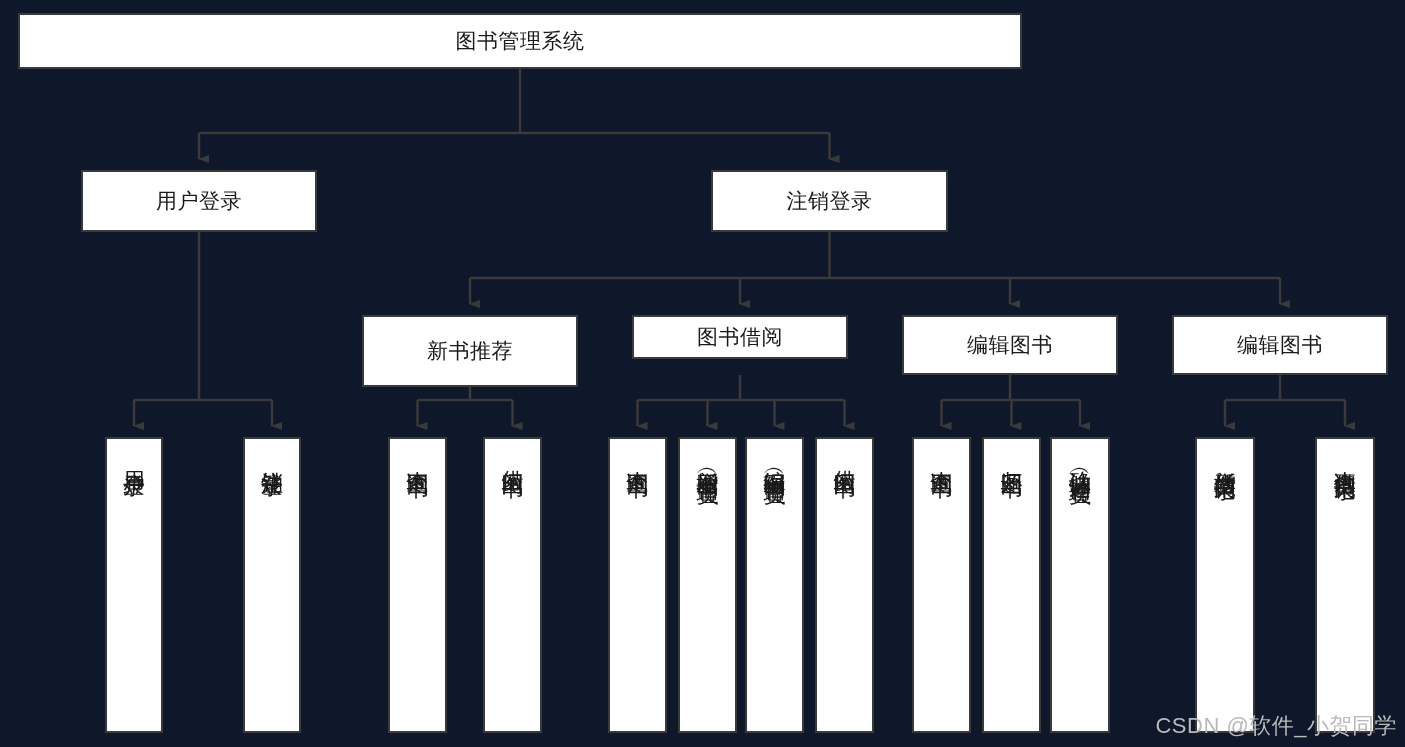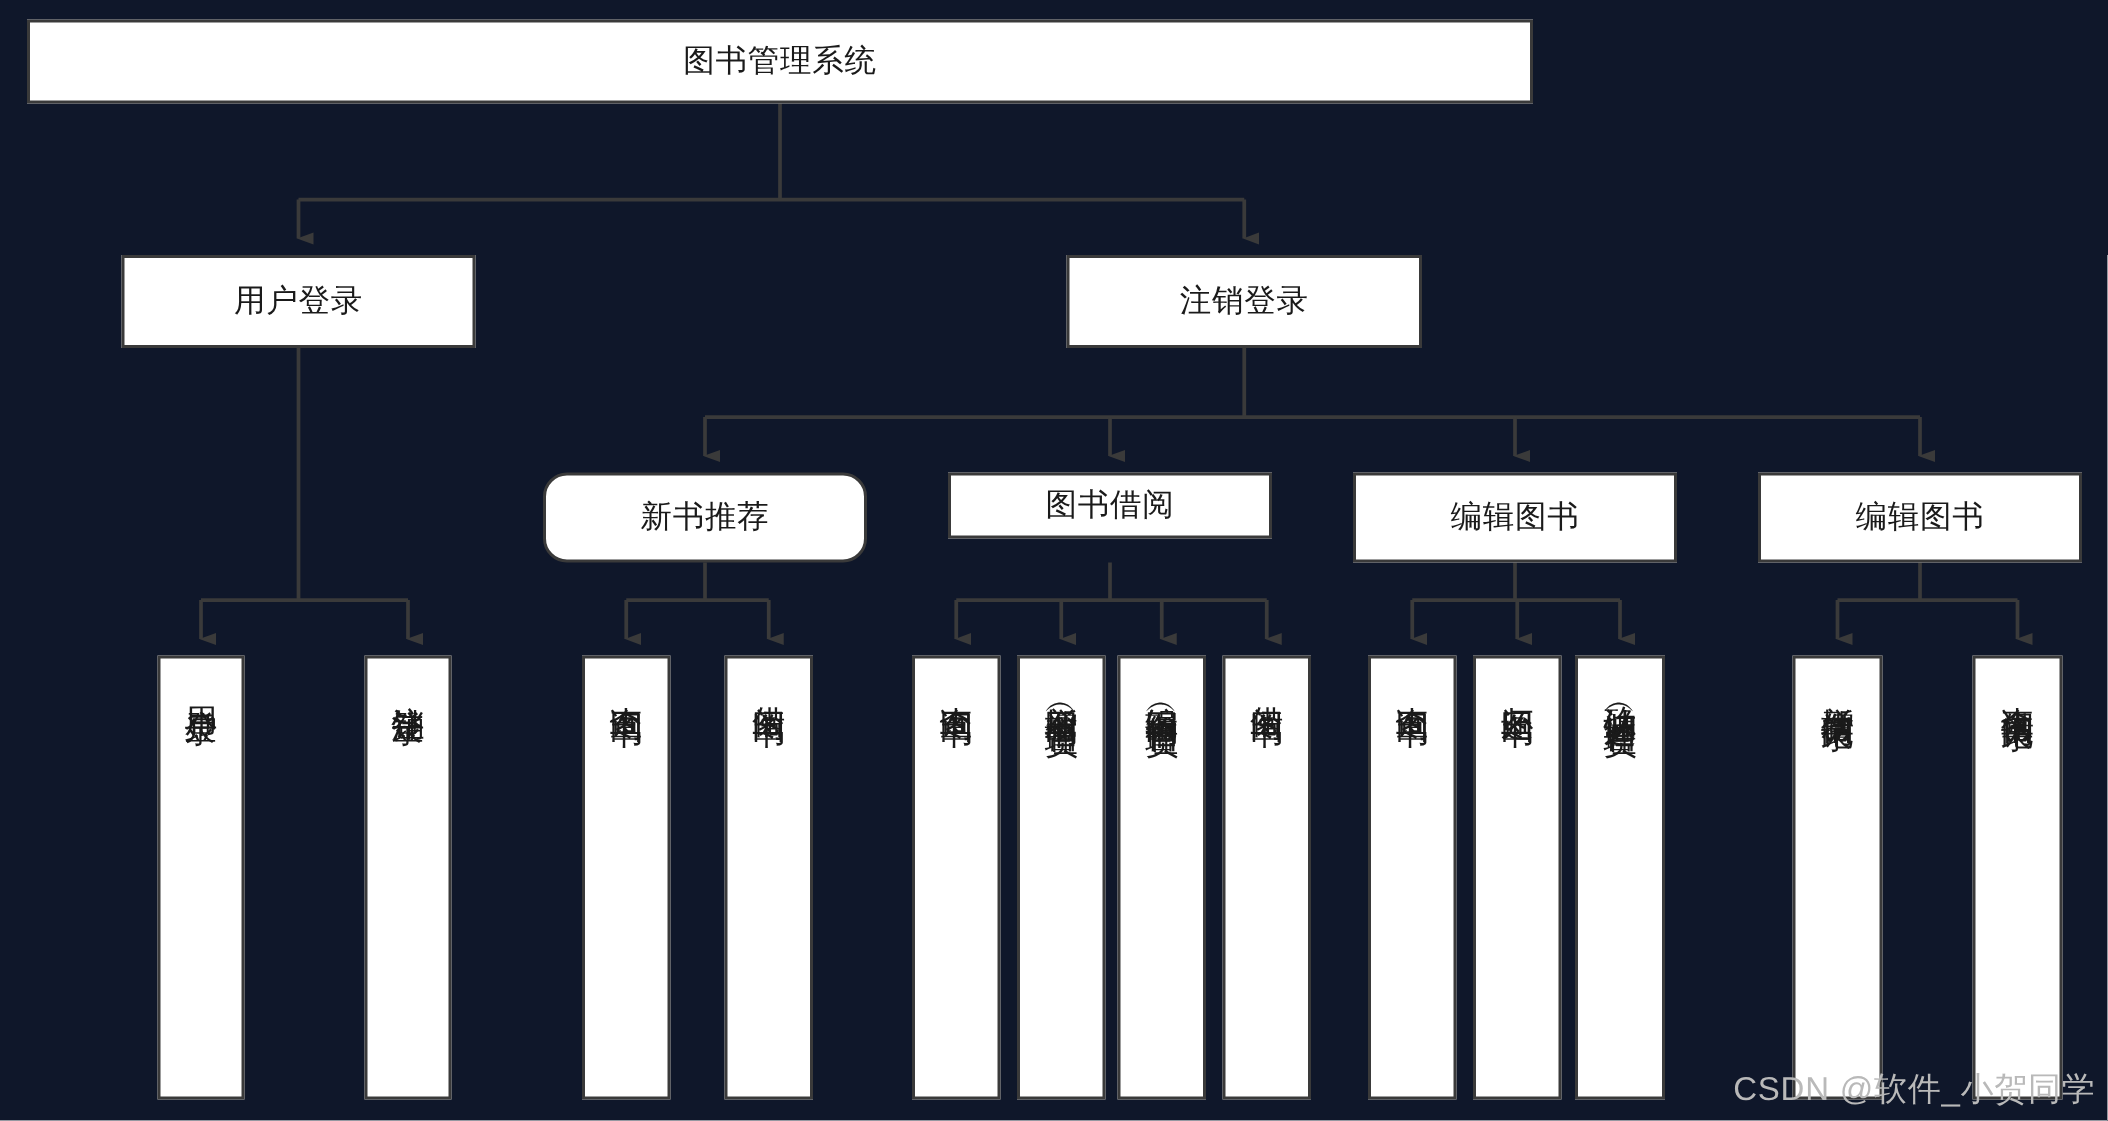--- a/index.html
+++ b/index.html
@@ -120,21 +120,21 @@
     </div>
 
   <div class="node horiz" style="left: 81px; top: 170px; width: 236px; height: 62px;">
       <span class="label">用户登录</span>
     </div>
 
   <div class="node horiz" style="left: 711px; top: 170px; width: 237px; height: 62px;">
       <span class="label">注销登录</span>
     </div>
 
-  <div class="node horiz" style="left: 362px; top: 315px; width: 216px; height: 60px; border-radius: 16px;">
+  <div class="node horiz" style="left: 362px; top: 315px; width: 216px; height: 72px;">
       <span class="label">新书推荐</span>
     </div>
 
   <div class="node horiz" style="left: 632px; top: 315px; width: 216px; height: 44px;">
       <span class="label">图书借阅</span>
     </div>
 
   <div class="node horiz" style="left: 902px; top: 315px; width: 216px; height: 60px;">
       <span class="label">编辑图书</span>
     </div>

